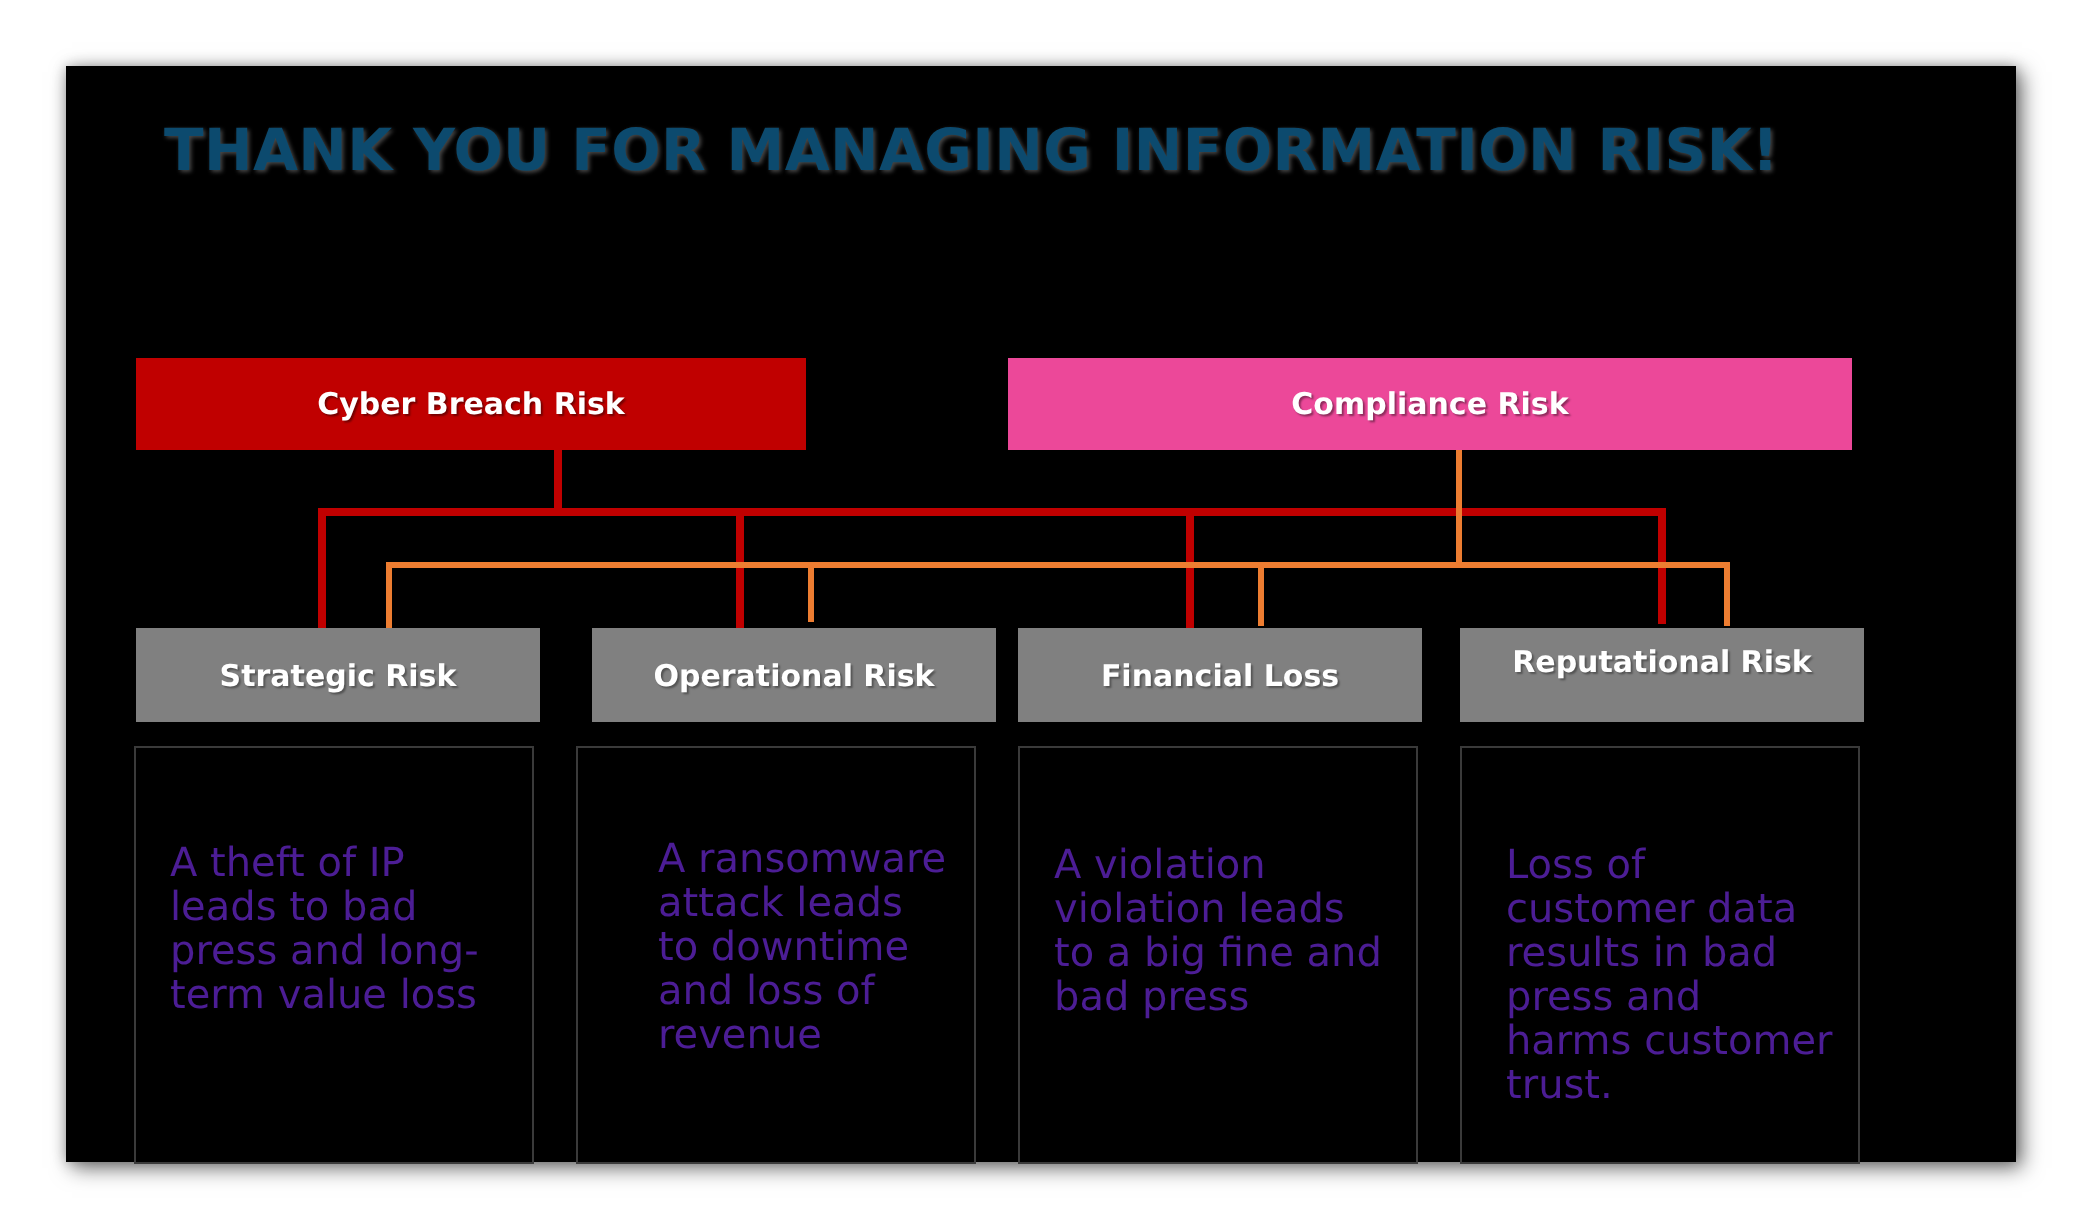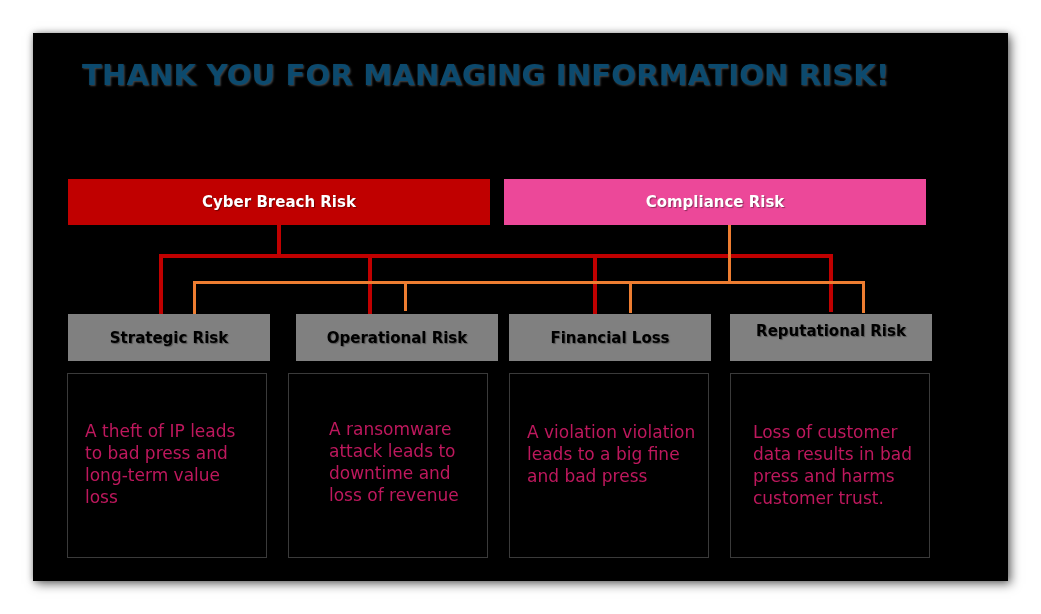--- a/index.html
+++ b/index.html
@@ -18,36 +18,36 @@
     color: #0c4a6e; font-weight: bold; font-size: 29px; letter-spacing: 0.2px;
     white-space: nowrap;
     text-shadow: 1px 1px 2px rgba(120,120,120,0.6);
   }
   .top-box {
     position: absolute; top: 179px; height: 46px;
     display: flex; align-items: center; justify-content: center;
     color: #ffffff; font-weight: bold; font-size: 15px;
     text-shadow: 1px 1px 1px rgba(0,0,0,0.4);
   }
-  .top-box.cyber { left: 68px; width: 422px; background: #c00000; }
+  .top-box.cyber { left: 68px; width: 335px; background: #c00000; }
   .top-box.compliance { left: 504px; width: 422px; background: #ec4899; }
   .line { position: absolute; }
   .red { background: #c00000; }
   .orange { background: #ed7d31; }
   .cat {
     position: absolute; top: 314px; height: 47px; width: 202px;
     background: #808080;
     display: flex; align-items: center; justify-content: center;
-    color: #000000; font-weight: bold; font-size: 15px;
+    color: #ffffff; font-weight: bold; font-size: 15px;
     text-shadow: 1px 1px 1px rgba(0,0,0,0.35);
   }
   .desc {
-    position: absolute; top: 373px; height: 185px; width: 200px;
+    position: absolute; top: 373px; height: 209px; width: 200px;
     border: 1px solid #3a3a3a; box-sizing: border-box;
-    color: #be185d; font-size: 17px; line-height: 22px;
+    color: #4c1d95; font-size: 20px; line-height: 22px;
   }
   .desc span { position: absolute; left: 17px; right: 12px; }
 </style>
 </head>
 <body>
 
 <div class="slide"></div>
 
 <h1 class="title">THANK YOU FOR MANAGING INFORMATION RISK!</h1>
 

